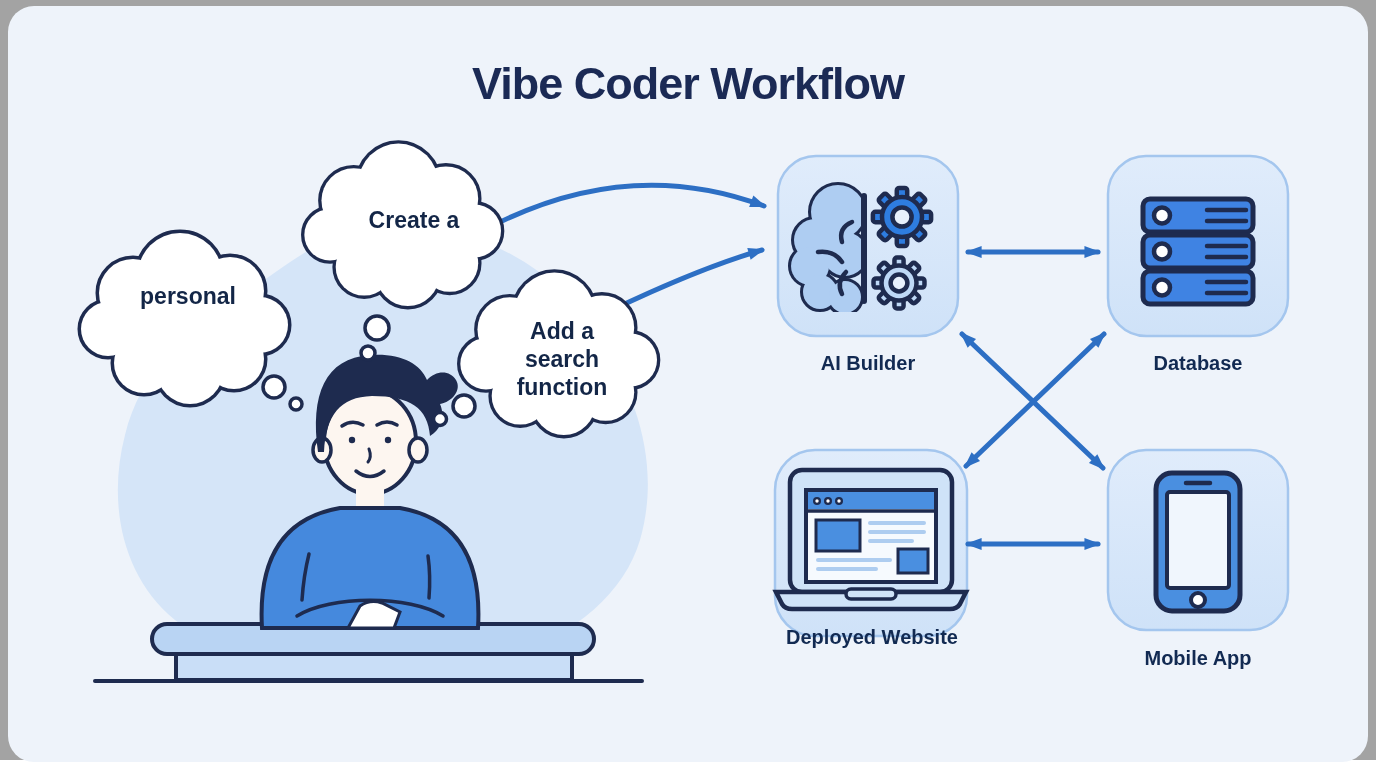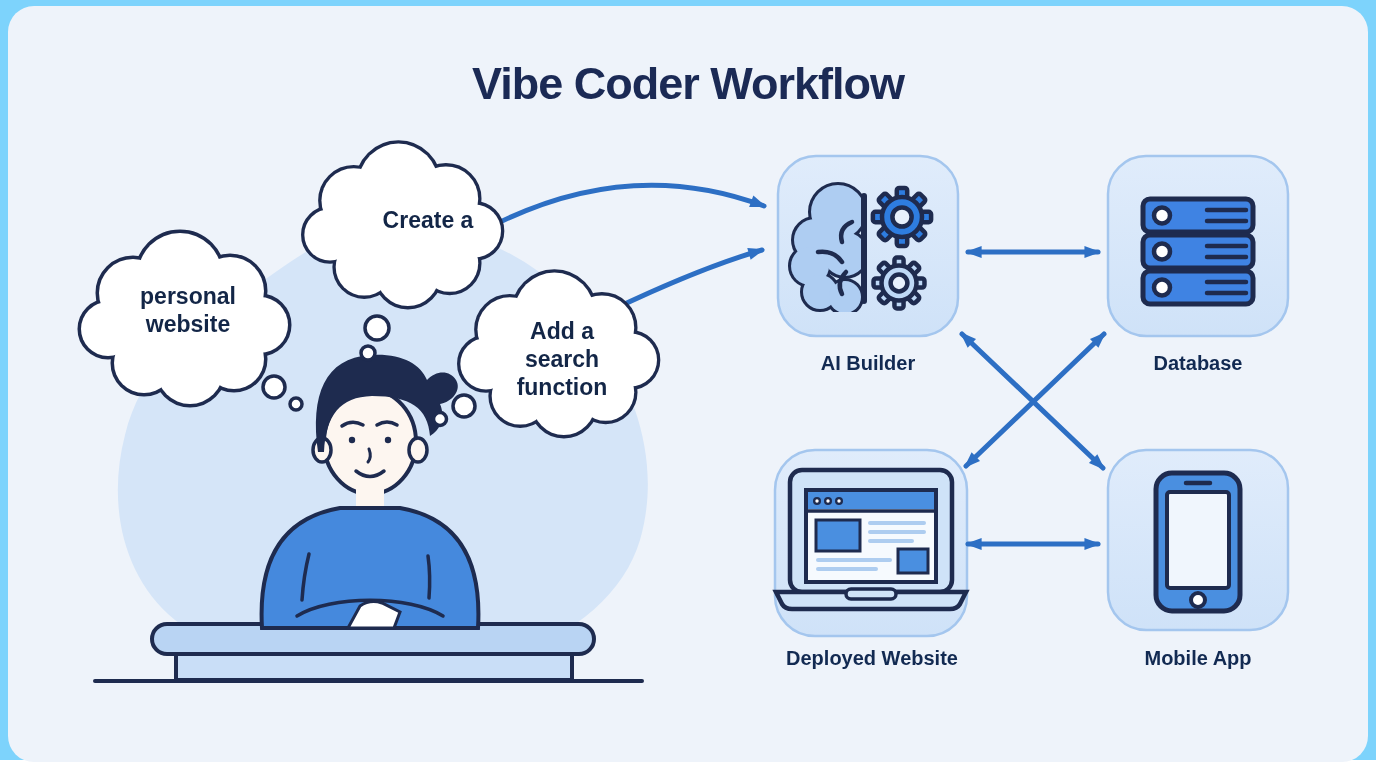--- a/index.html
+++ b/index.html
@@ -1,29 +1,29 @@
 <!DOCTYPE html>
 <html><head>
 <meta charset="utf-8">
 <style>
   html,body{margin:0;padding:0;background:#ffffff;width:1376px;height:768px;overflow:hidden;
     font-family:"Liberation Sans",sans-serif;}
-  .stage{position:relative;width:1376px;height:760px;background:#7dd3fc;}
+  .stage{position:relative;width:1376px;height:760px;background:#a3a3a3;}
   .card{position:absolute;left:8px;top:6px;width:1360px;height:756px;background:#eef3fa;border-radius:26px;}
   svg.scene{position:absolute;left:0;top:0;width:1376px;height:768px;display:block;}
   .txt{position:absolute;text-align:center;color:#15294e;font-weight:700;}
   #title{left:0;top:58px;width:1376px;font-size:45px;font-weight:800;color:#1b2a55;letter-spacing:-1px;}
   .bubble-text{font-size:23px;line-height:1.22;color:#132647;}
   #bubble1-text{left:88px;top:282px;width:200px;}
-  #bubble2-text{left:320px;top:206px;width:200px;padding-left:8px;}
+  #bubble2-text{left:306px;top:206px;width:200px;padding-left:8px;}
   #bubble3-text{left:462px;top:317px;width:200px;}
   .node-label{font-size:20px;color:#122a52;}
   #label-ai{left:768px;top:352px;width:200px;}
   #label-db{left:1098px;top:352px;width:200px;}
-  #label-dw{left:742px;top:647px;width:260px;}
+  #label-dw{left:742px;top:626px;width:260px;}
   #label-ma{left:1078px;top:647px;width:240px;}
   .line{display:block;}
 </style>
 </head>
 <body>
 
 <div class="stage">
   <div class="card"></div>
 
   <svg class="scene" viewBox="0 0 1376 768">
@@ -246,21 +246,20 @@
         <circle cx="368" cy="353" r="7"></circle>
       <circle cx="464" cy="406" r="11"></circle>
         <circle cx="440" cy="419" r="6.5"></circle>
     </g>
   </svg>
 
   <div id="title" class="txt">Vibe Coder Workflow</div>
 
   <div id="bubble1-text" class="txt bubble-text">
     <span class="line">personal</span>
-    <span class="line">website</span>
   </div>
   <div id="bubble2-text" class="txt bubble-text">
     <span class="line">Create a</span>
   </div>
   <div id="bubble3-text" class="txt bubble-text">
     <span class="line">Add a</span>
     <span class="line">search</span>
     <span class="line">function</span>
   </div>
 

